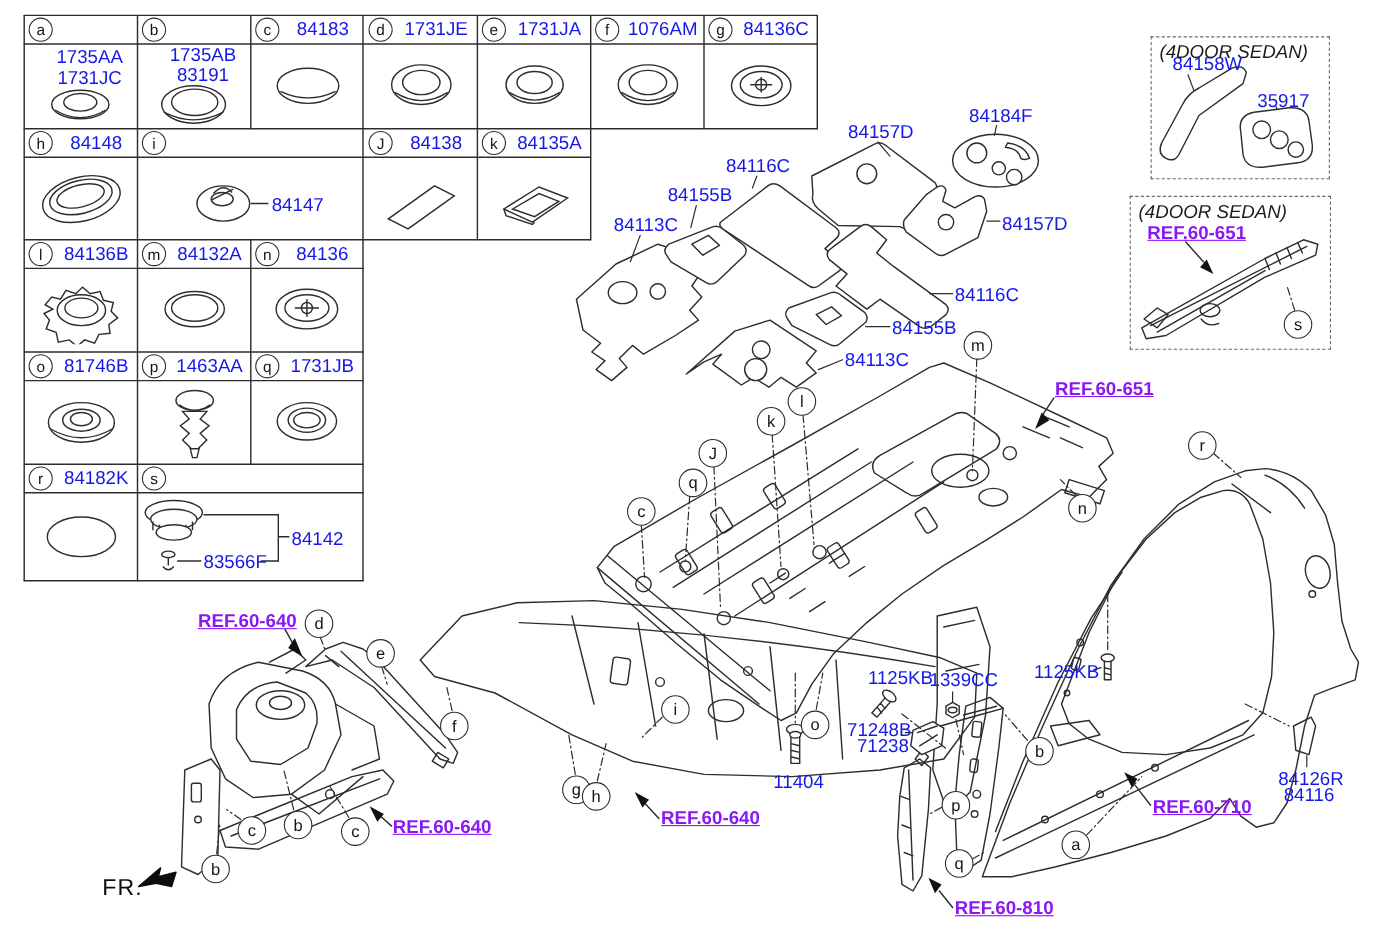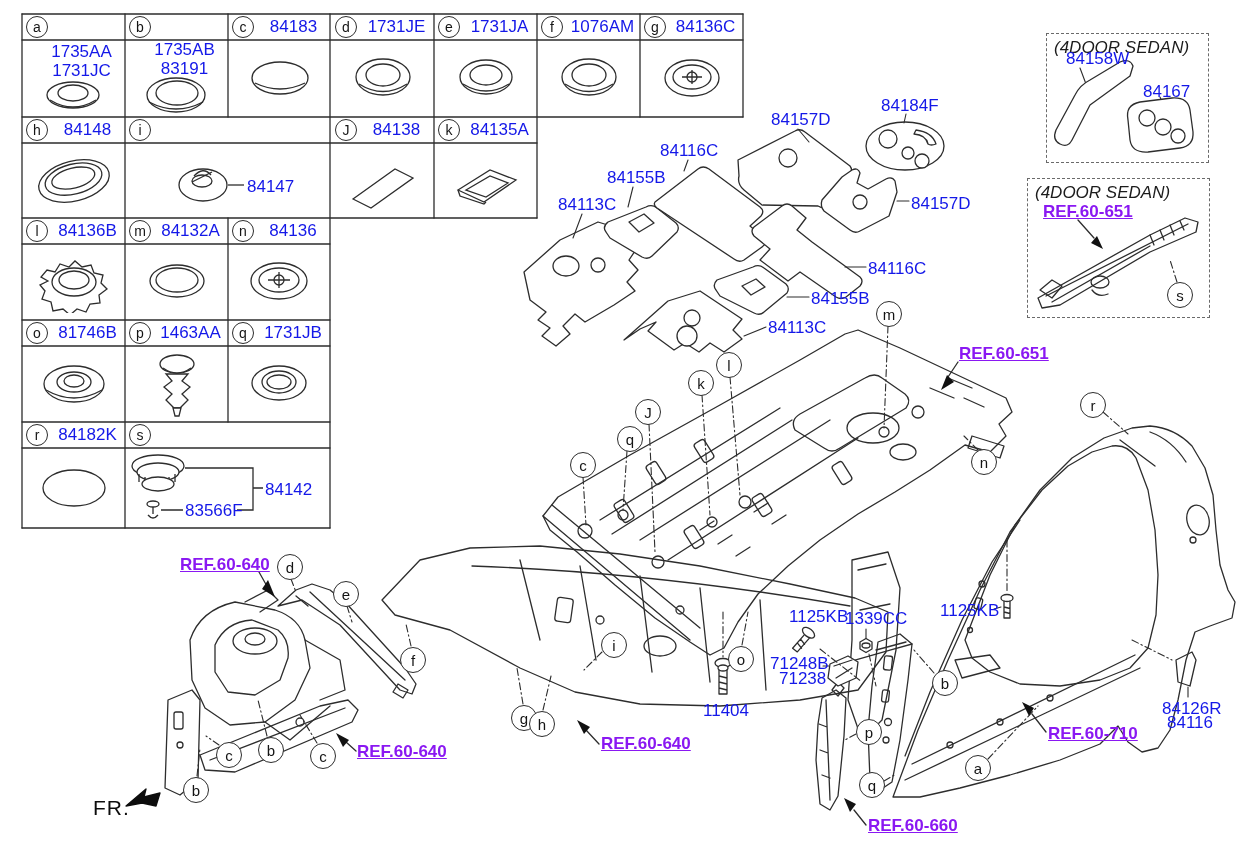--- a/index.html
+++ b/index.html
@@ -565,37 +565,37 @@
   <div class="pn" style="left:558px;top:195px">84113C</div>
   <div class="pn" style="left:607px;top:168px">84155B</div>
   <div class="pn" style="left:660px;top:141px">84116C</div>
   <div class="pn" style="left:771px;top:110px">84157D</div>
   <div class="pn" style="left:881px;top:96px">84184F</div>
   <div class="pn" style="left:911px;top:194px">84157D</div>
   <div class="pn" style="left:868px;top:259px">84116C</div>
   <div class="pn" style="left:811px;top:289px">84155B</div>
   <div class="pn" style="left:768px;top:318px">84113C</div>
   <div class="pn" style="left:1066px;top:49px">84158W</div>
-  <div class="pn" style="left:1143px;top:82px">84167</div>
+  <div class="pn" style="left:1143px;top:82px">35917</div>
   <div class="pn" style="left:789px;top:607px">1125KB</div>
   <div class="pn" style="left:845px;top:609px">1339CC</div>
   <div class="pn" style="left:770px;top:654px">71248B</div>
   <div class="pn" style="left:779px;top:669px">71238</div>
   <div class="pn" style="left:703px;top:701px">11404</div>
   <div class="pn" style="left:940px;top:601px">1125KB</div>
   <div class="pn" style="left:1162px;top:699px">84126R</div>
   <div class="pn" style="left:1167px;top:713px">84116</div>
 
   <div class="ref" style="left:180px;top:556px">REF.60-640</div>
   <div class="ref" style="left:357px;top:743px">REF.60-640</div>
   <div class="ref" style="left:601px;top:735px">REF.60-640</div>
   <div class="ref" style="left:1043px;top:203px">REF.60-651</div>
   <div class="ref" style="left:959px;top:345px">REF.60-651</div>
   <div class="ref" style="left:1048px;top:725px">REF.60-710</div>
-  <div class="ref" style="left:868px;top:817px">REF.60-660</div>
+  <div class="ref" style="left:868px;top:817px">REF.60-810</div>
 
   <div class="bl" style="left:277px;top:554px">d</div>
   <div class="bl" style="left:333px;top:581px">e</div>
   <div class="bl" style="left:400px;top:647px">f</div>
   <div class="bl" style="left:511px;top:705px">g</div>
   <div class="bl" style="left:529px;top:711px">h</div>
   <div class="bl" style="left:601px;top:632px">i</div>
   <div class="bl" style="left:183px;top:777px">b</div>
   <div class="bl" style="left:216px;top:742px">c</div>
   <div class="bl" style="left:258px;top:737px">b</div>

